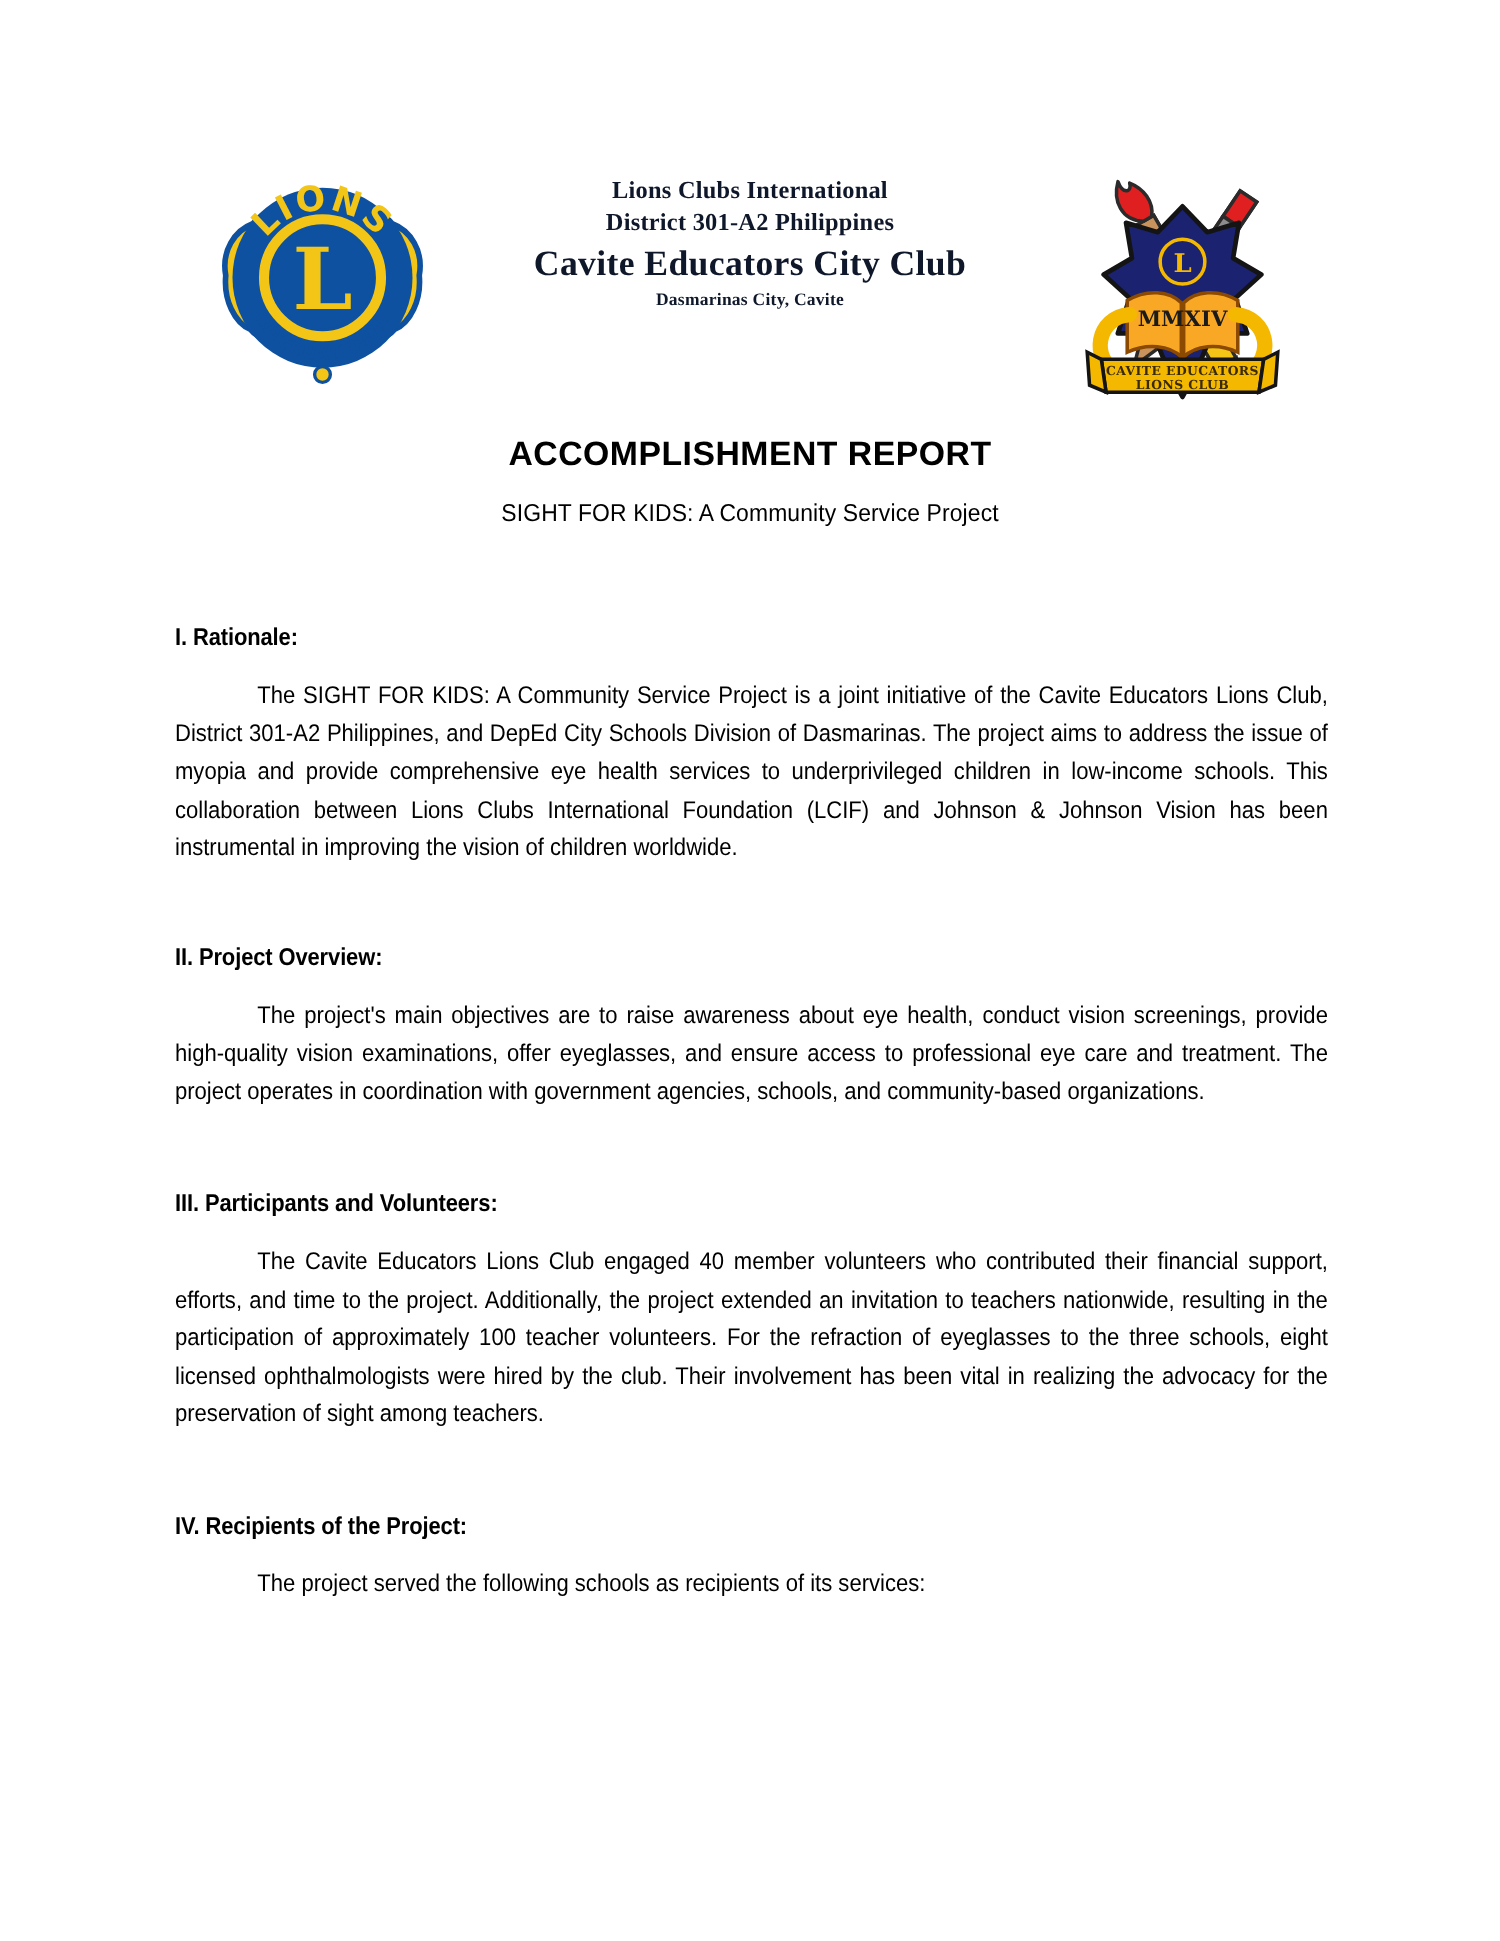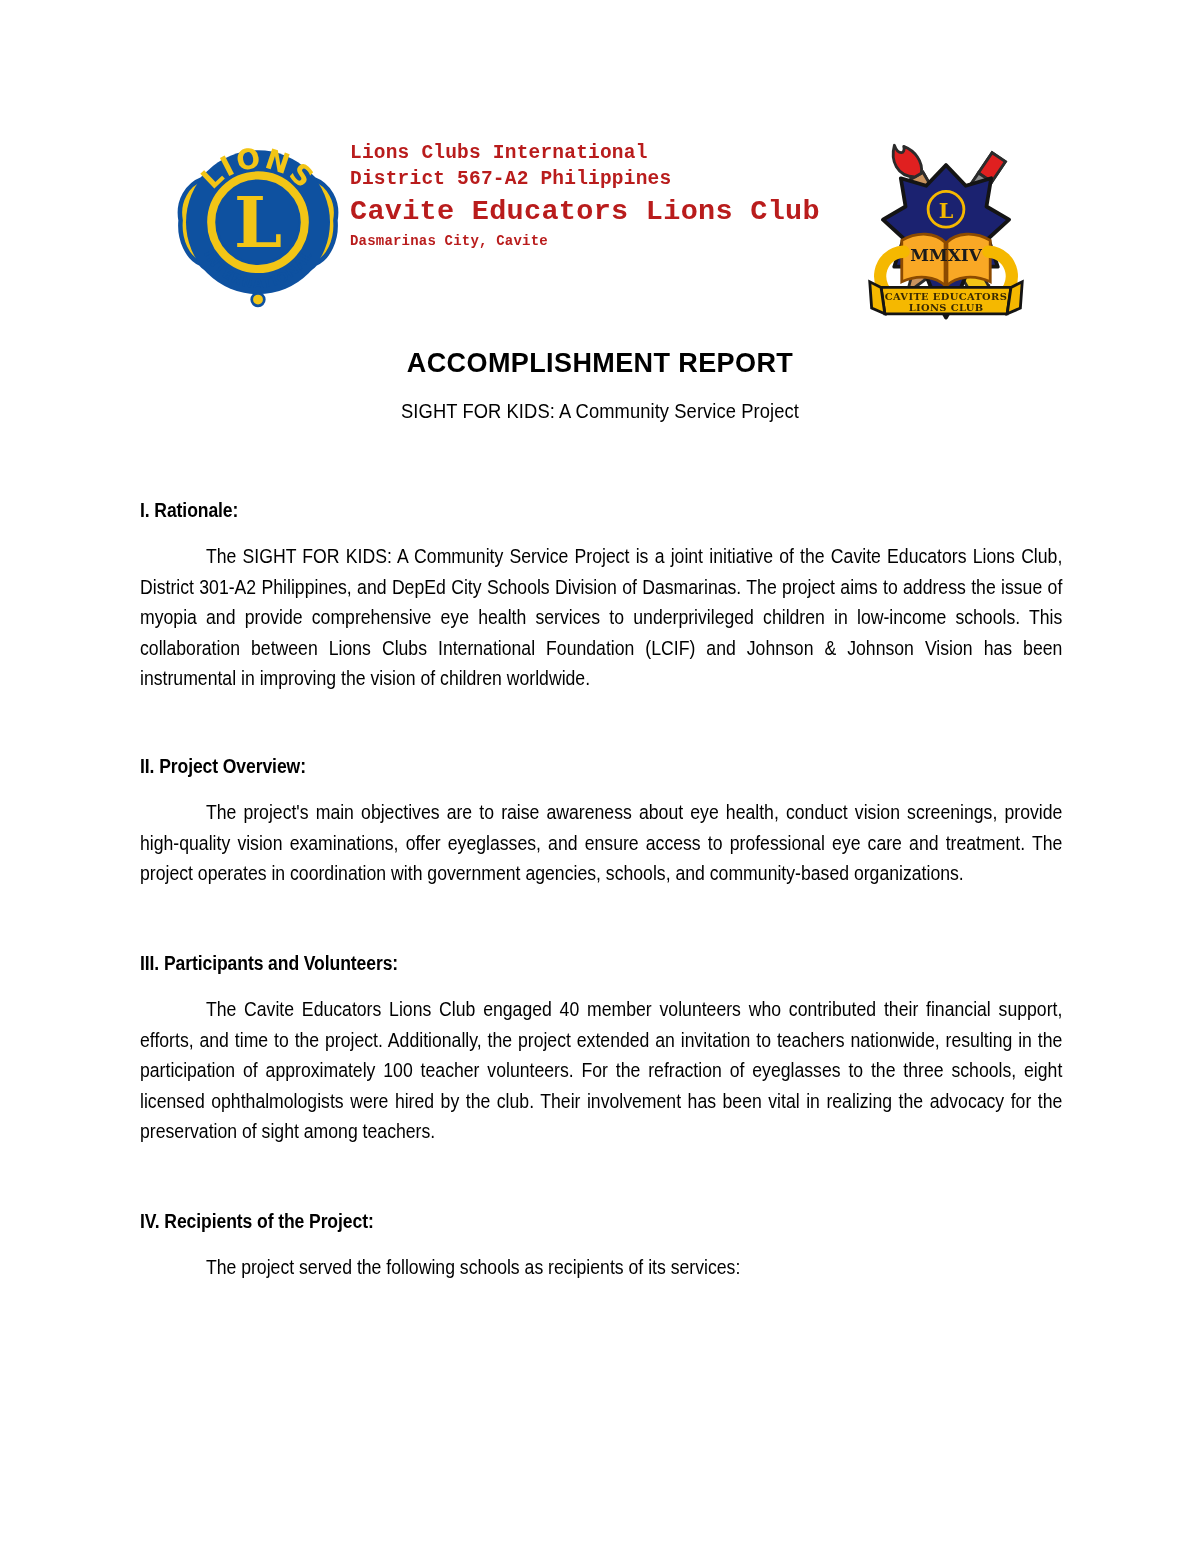--- a/index.html
+++ b/index.html
@@ -47,23 +47,23 @@
     top: 0px;
     width: 160px;
     height: 225px;
   }
 
   .letterhead-text {
     position: absolute;
     left: 350px;
     top: 22px;
     width: 500px;
-    text-align: left;
-    font-family: Liberation Mono, monospace;
-    color: #b91c1c;
+    text-align: center;
+    font-family: Liberation Serif, serif;
+    color: #0f172a;
   }
   .lh-line1 {
     font-size: 19.5px;
     font-weight: bold;
     letter-spacing: 0.2px;
     line-height: 1.34;
   }
   .lh-line2 {
     font-size: 19.5px;
     font-weight: bold;
@@ -203,22 +203,22 @@
         <path d="M 28 112 A 72 72 0 0 0 172 112 L 172 104 A 72 72 0 0 1 28 104 Z" fill="none"></path>
 
         <text x="100" y="126" text-anchor="middle" font-family="DejaVu Serif, serif" font-size="76" font-weight="bold" fill="#F2C516">L</text>
 
         <circle cx="100" cy="184" r="7" fill="#F2C516" stroke="#0E51A0" stroke-width="3"></circle>
       </svg>
     </div>
 
     <div class="letterhead-text">
       <div class="lh-line1">Lions Clubs International</div>
-      <div class="lh-line2">District 567-A2 Philippines</div>
-      <div class="lh-line3">Cavite Educators Lions Club</div>
+      <div class="lh-line2">District 301-A2 Philippines</div>
+      <div class="lh-line3">Cavite Educators City Club</div>
       <div class="lh-line4">Dasmarinas City, Cavite</div>
     </div>
 
     <div class="logo-club">
       <svg viewBox="0 0 170 235" width="160" height="225" aria-hidden="true">
 
         <g transform="rotate(34 85 120)">
           <rect x="78" y="22" width="17" height="150" fill="#F2C516" stroke="#2B2B2B" stroke-width="3"></rect>
           <rect x="78" y="22" width="17" height="26" fill="#E02020" stroke="#2B2B2B" stroke-width="3"></rect>
           <rect x="78" y="48" width="17" height="13" fill="#8C8C8C" stroke="#2B2B2B" stroke-width="3"></rect>

